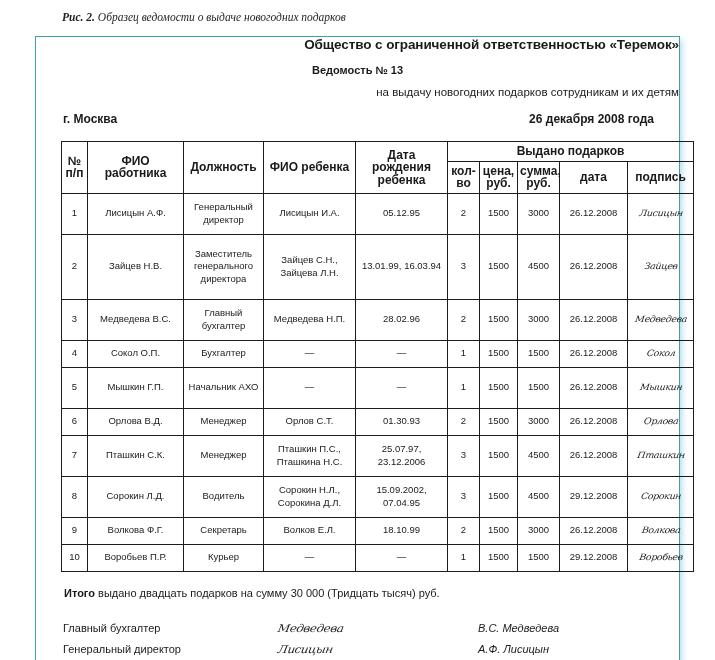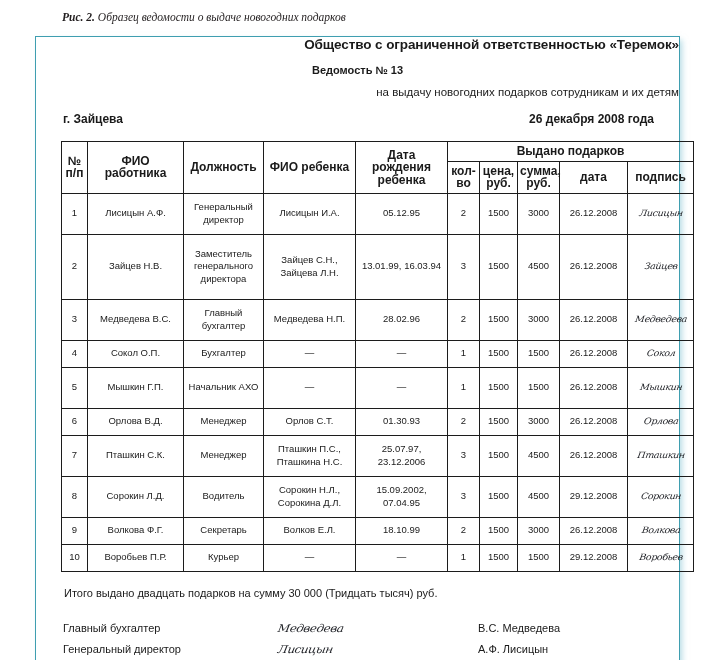--- a/index.html
+++ b/index.html
@@ -142,21 +142,21 @@
     white-space: nowrap;
     overflow: hidden;
   }
 
   
   .totals {
     padding: 0 24px 0 28px;
     margin-top: 15px;
     font-size: 11px;
   }
-  .totals b { font-weight: normal; }
+  .totals b { font-weight: bold; }
 
   .sign-block {
     padding: 0 24px 0 27px;
     margin-top: 22px;
     font-size: 11px;
   }
   .sign-line {
     display: flex;
     align-items: baseline;
     margin-bottom: 7px;
@@ -165,39 +165,39 @@
   .sign-mark   {
     width: 200px;
     flex: 0 0 200px;
     font-family: "DejaVu Serif", "Liberation Serif", serif;
     font-style: italic;
     font-size: 12px;
     letter-spacing: -0.5px;
     transform: skewX(-10deg) scaleY(0.9);
     color: #23252a;
   }
-  .sign-person { flex: 1 1 auto; }
+  .sign-person { flex: 1 1 auto; font-style: italic; }
 </style>
 </head>
 <body>
 
 <div class="caption">
   <span class="cap-label">Рис. 2.</span>
   <span class="cap-text">Образец ведомости о выдаче новогодних подарков</span>
 </div>
 
 <div class="doc-frame">
   <div class="doc-inner">
 
     <div class="org-title">Общество с ограниченной ответственностью «Теремок»</div>
     <div class="ved-title">Ведомость № 13</div>
     <div class="ved-sub">на выдачу новогодних подарков сотрудникам и их детям</div>
 
     <div class="place-row">
-      <span>г. Зайцева</span>
+      <span>г. Москва</span>
       <span>26 декабря 2008 года</span>
     </div>
 
     <div class="tbl-wrap">
       <table class="ved">
         <colgroup>
           <col class="r-no">
             <col class="r-name">
             <col class="r-post">
             <col class="r-chld">

